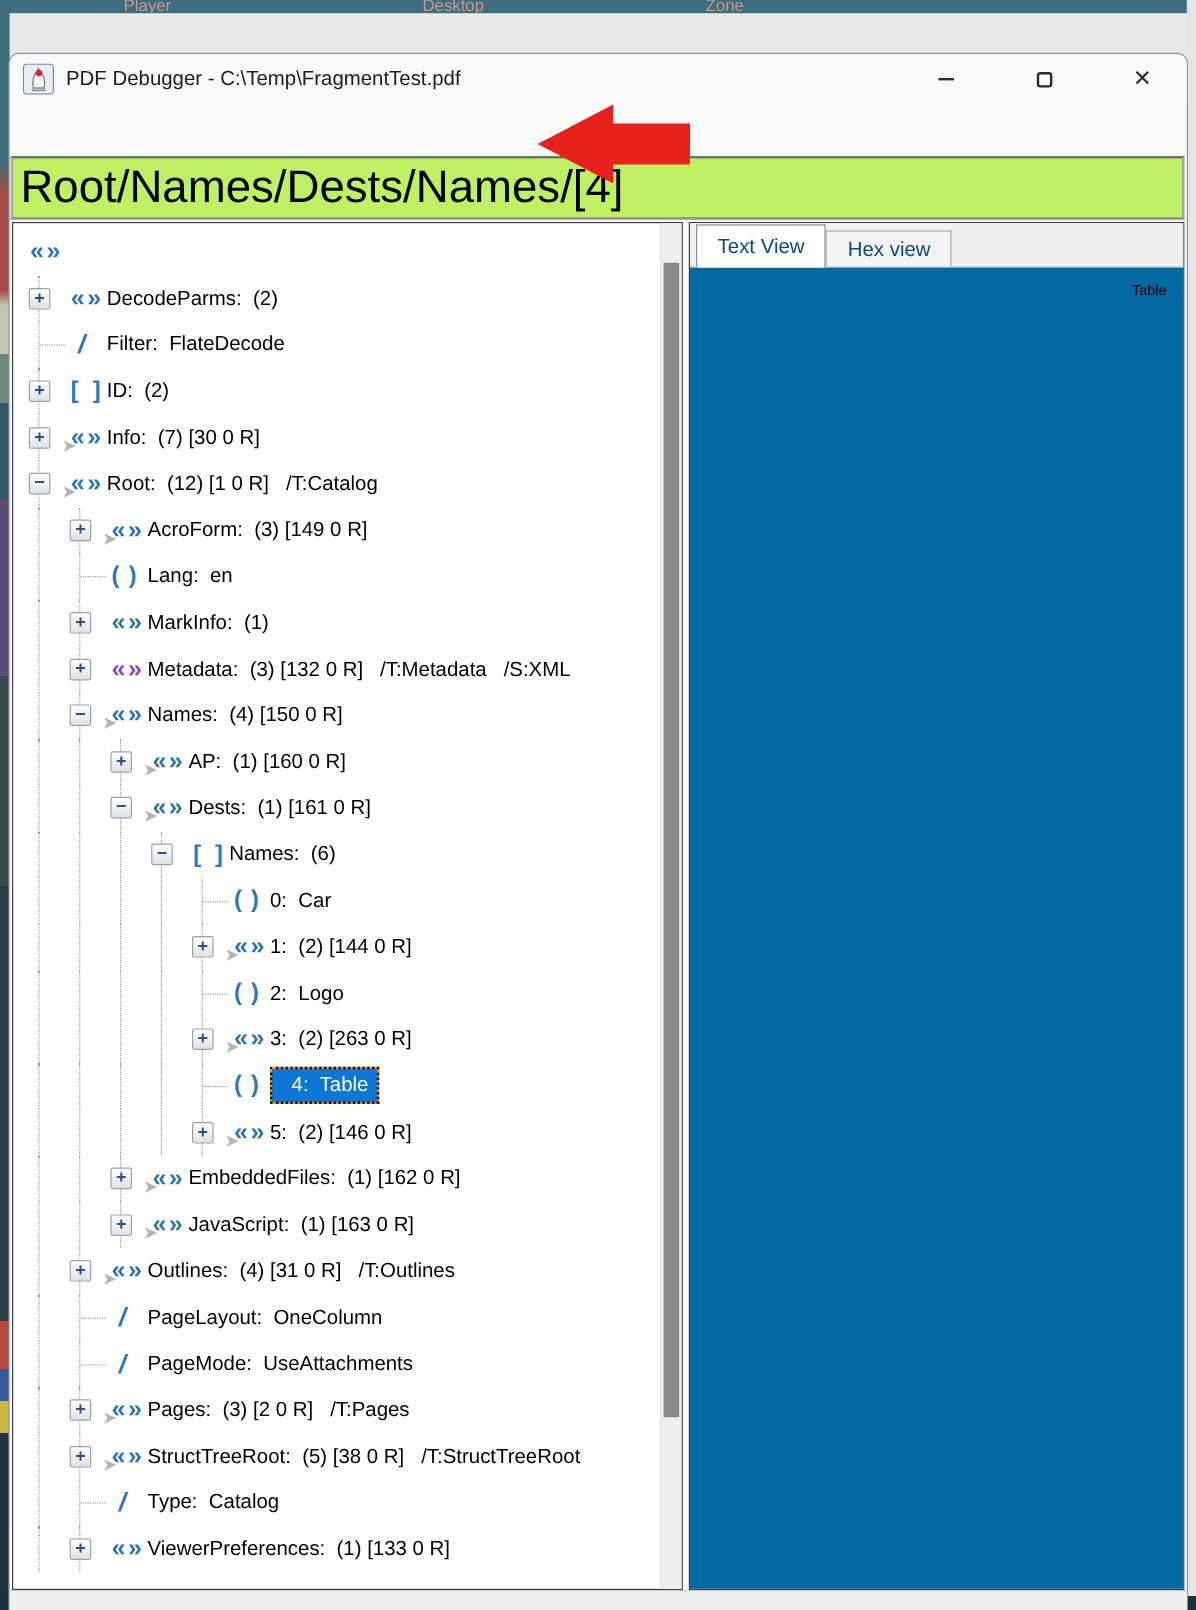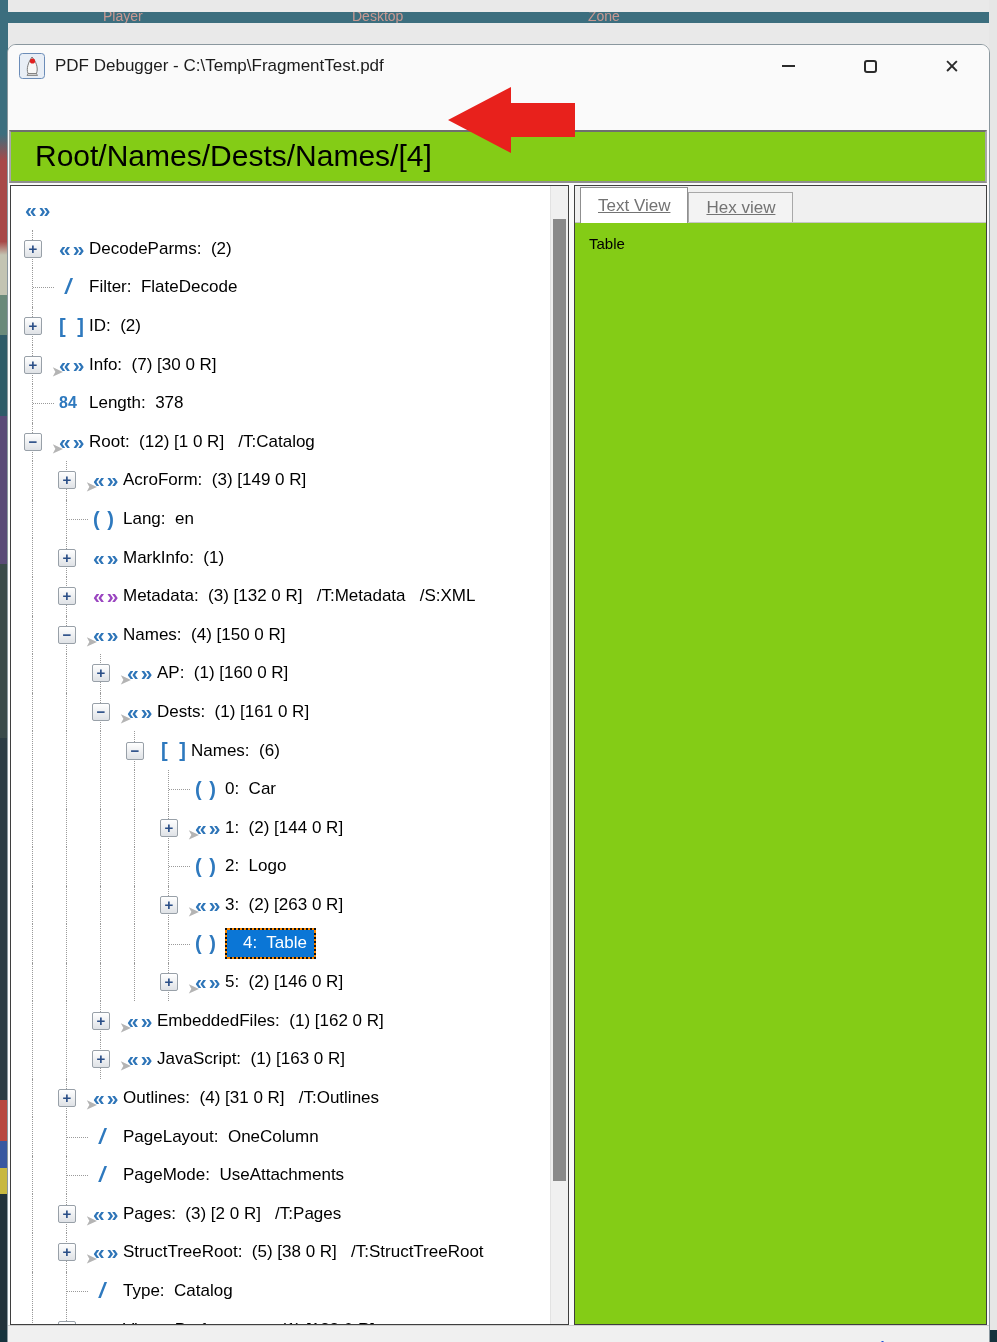--- a/index.html
+++ b/index.html
@@ -1,21 +1,21 @@
 <!DOCTYPE html>
 <html><head>
 <meta charset="utf-8">
 <style>
   html,body{margin:0;padding:0;background:#222;}
   *{box-sizing:border-box;}
   .screen{position:relative;width:997px;height:1342px;overflow:hidden;
           font-family:"Liberation Sans",sans-serif;background:#e9e9e9;}
 
   
-  .bg-top{position:absolute;left:0;top:12px;width:997px;height:11px;background:#3c6e7e;overflow:hidden;z-index:0;}
+  .bg-top{position:absolute;left:0;top:0;width:997px;height:11px;background:#3c6e7e;overflow:hidden;z-index:0;}
   .bg-top span{position:absolute;top:-4px;font-size:14px;color:#e0a095;opacity:.85;}
   .bg-frag-0{left:103px;} .bg-frag-1{left:352px;} .bg-frag-2{left:588px;}
   .bg-left{position:absolute;left:0;top:0;width:8px;height:1342px;z-index:0;
     background:linear-gradient(#3c6e7e 0 10%,#a84848 12% 18%,#c3c4b2 19% 22%,#6a8a7a 22% 25%,
       #2e5b68 25% 31%,#5a4a78 31% 42%,#3a4a4a 42% 55%,#2c3c44 55% 82%,
       #b84840 82% 85%,#3858a0 85% 87%,#c8b840 87% 89%,#22323a 89% 100%);}
   .bg-right{position:absolute;right:0;top:0;width:8px;height:1342px;background:#e6e6e6;z-index:0;}
   .bg-bottom{position:absolute;left:0;top:1330px;width:997px;height:12px;background:#15333d;z-index:0;}
 
   
@@ -31,23 +31,23 @@
   .glyph-min{width:13px;border-top:2px solid #2b2b2b;display:block;}
   .glyph-max{width:13px;height:13px;border:2px solid #2b2b2b;border-radius:3px;display:block;}
   .glyph-close{font-size:19px;color:#2b2b2b;line-height:1;}
 
   .menubar{position:absolute;left:0;top:42px;right:0;height:42px;background:#ffffff;
            display:flex;align-items:center;font-size:18px;color:#111;}
   .menu-item{padding:0 11px;} .menu-item:first-child{padding-left:15px;}
   .menu-right{margin-left:auto;display:flex;}
   .menu-right .menu-item{padding:0 13px;}
 
-  .pathbar{position:absolute;left:1px;top:85px;right:2px;height:53px;background:#84cc16;
+  .pathbar{position:absolute;left:1px;top:85px;right:2px;height:53px;background:#bef264;
            border:2px solid;border-color:#6f6f6f #a8a8a8 #8f8f8f #a8a8a8;
-           font-size:30px;color:#000;line-height:48px;padding-left:24px;white-space:pre;}
+           font-size:38px;color:#000;line-height:48px;padding-left:6px;white-space:pre;}
 
   
   .main{position:absolute;left:0;top:140px;right:0;bottom:45px;}
   .tree-panel{position:absolute;left:2px;top:0;width:559px;bottom:0;background:#fff;
               border:1px solid #3f3f3f;overflow:hidden;}
   .tree-rows{position:absolute;left:0;top:5px;right:19px;}
   .tree-row{height:38.6px;display:flex;align-items:center;white-space:nowrap;padding-left:12px;
             font-size:17px;color:#000;}
   .guide,.node-col,.leaf-col{width:34px;height:100%;flex:none;position:relative;}
   .guide::before,.node-col::before,.leaf-col::before{content:"";position:absolute;left:9px;top:0;bottom:0;
@@ -72,24 +72,24 @@
 
   .vscroll{position:absolute;right:0;top:0;bottom:0;width:18px;background:#f0f0f0;
            border-left:1px solid #e2e2e2;}
   .vthumb{position:absolute;left:2px;width:13px;top:33px;height:962px;background:#8a8a8a;}
 
   .right-panel{position:absolute;left:566px;right:2px;top:0;bottom:0;background:#fff;
                border:1px solid #3f3f3f;display:flex;flex-direction:column;}
   .tabstrip{height:37px;background:#f0f0f0;display:flex;align-items:flex-end;padding-left:5px;
             border-bottom:1px solid #c6c6c6;}
   .tab{height:30px;padding:0 17px;background:#f3f3f3;border:1px solid #a8a8a8;border-bottom:none;
-       font-size:17px;color:#737373;display:flex;align-items:center;cursor:default;text-decoration:underline;}
+       font-size:17px;color:#0c4a6e;display:flex;align-items:center;cursor:default;}
   .tab.active{height:36px;background:#fff;border:1px solid #8f8f8f;border-bottom:none;
        margin-bottom:-1px;z-index:2;}
-  .rp-content{flex:1;background:#84cc16;font-size:15px;color:#000;padding:12px 14px;}
+  .rp-content{flex:1;background:#0369a1;font-size:12px;color:#000;padding:12px 14px;text-align:right;}
 
   .statusbar{position:absolute;left:0;right:0;bottom:0;height:45px;background:#f0f0f0;
              border-top:1px solid #cfcfcf;display:flex;align-items:center;justify-content:flex-end;}
   .status-msg{font-size:17px;color:#1d4ed8;margin-right:28px;}
 
   
   .annot-arrow{position:absolute;left:448px;top:87px;width:128px;height:66px;z-index:5;pointer-events:none;}
 </style>
 </head>
 <body>
@@ -159,25 +159,20 @@
               <span class="row-text">ID:  (2)</span>
             </div>
             <div class="tree-row">
               <span class="node-col">
                 <span class="expand-box">+</span>
               </span>
               <span class="pdficon ic-dict-ref">«»<span class="refarrow">➤</span></span>
               <span class="row-text">Info:  (7) [30 0 R]</span>
             </div>
             <div class="tree-row">
-              <span class="leaf-col"></span>
-              <span class="pdficon ic-number">84</span>
-              <span class="row-text">Length:  378</span>
-            </div>
-            <div class="tree-row">
               <span class="node-col">
                 <span class="expand-box">−</span>
               </span>
               <span class="pdficon ic-dict-ref">«»<span class="refarrow">➤</span></span>
               <span class="row-text">Root:  (12) [1 0 R]   /T:Catalog</span>
             </div>
             <div class="tree-row">
               <span class="guide"></span>
               <span class="node-col">
                 <span class="expand-box">+</span>

